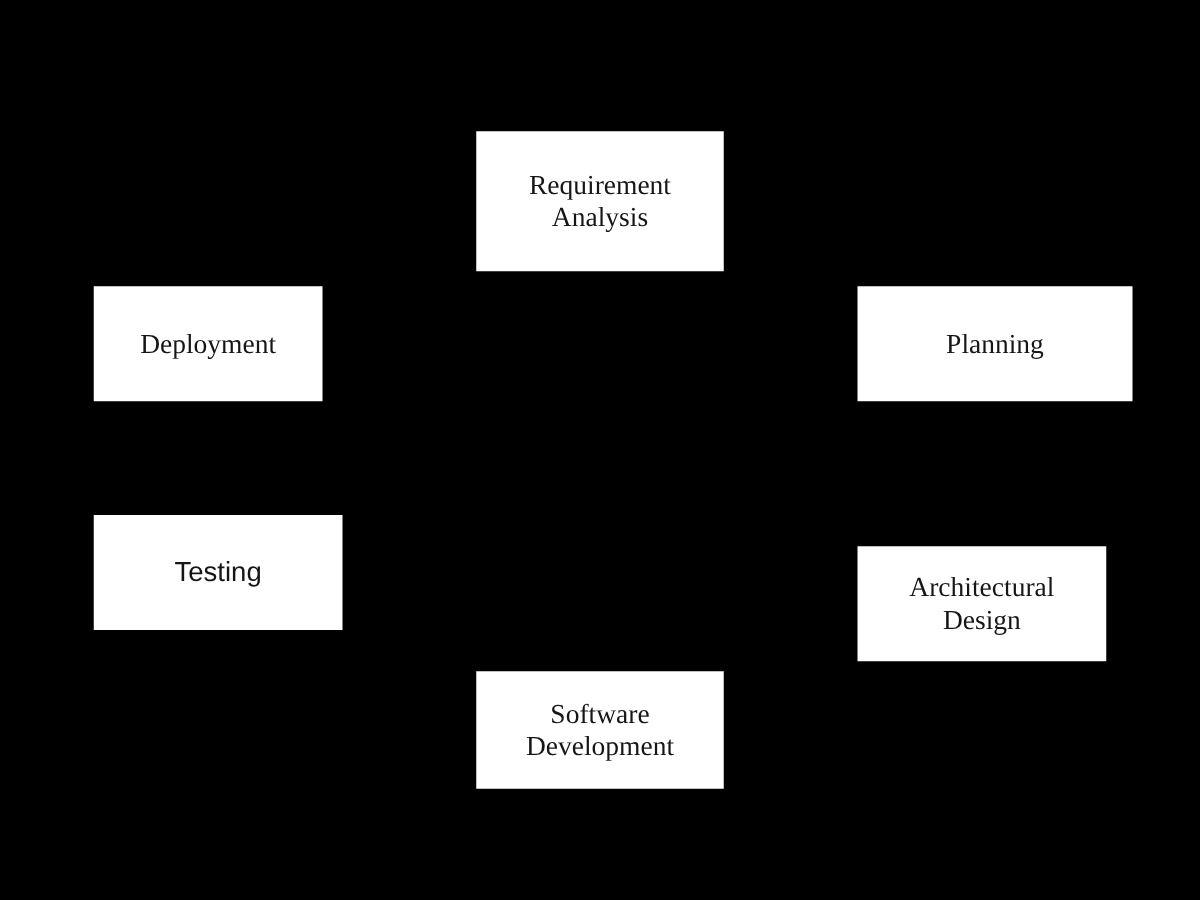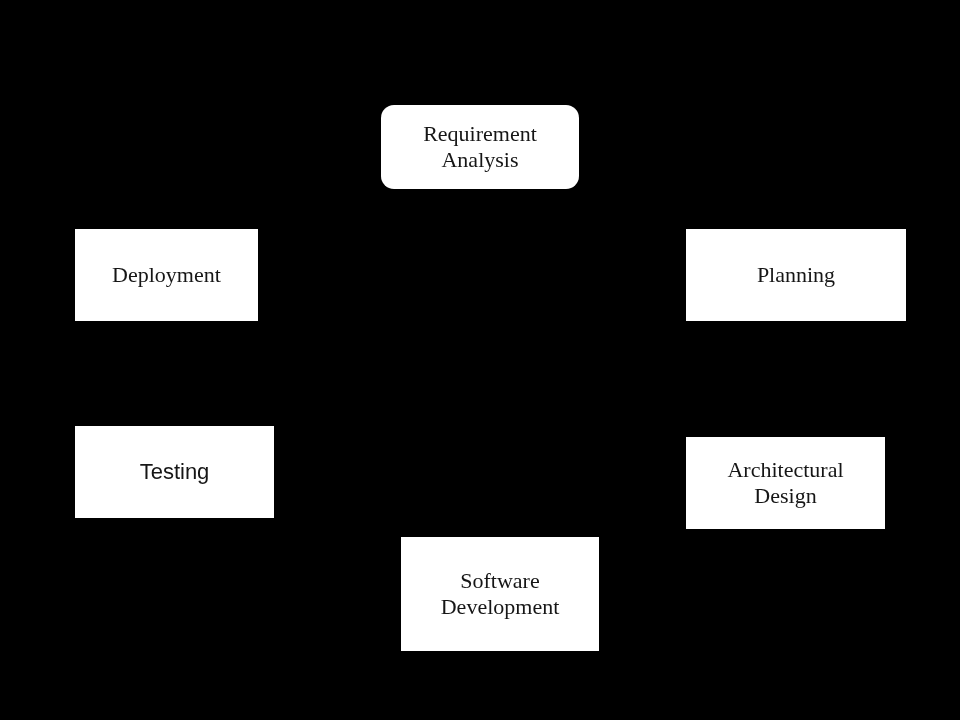--- a/index.html
+++ b/index.html
@@ -29,26 +29,26 @@
     color: #161616;
     font-size: 22px;
     line-height: 1.18;
     text-align: center;
   }
   .node.sans .node-label {
     font-family: "Liberation Sans", sans-serif;
     font-size: 22px;
   }
   
-  .node-requirement-analysis { left: 381px; top: 105px; width: 198px; height: 84px; border-radius: 13px; }
+  .node-requirement-analysis { left: 381px; top: 105px; width: 198px; height: 112px; }
   .node-deployment           { left: 75px;  top: 229px; width: 183px; height: 92px; }
   .node-planning             { left: 686px; top: 229px; width: 220px; height: 92px; }
-  .node-testing              { left: 75px;  top: 426px; width: 199px; height: 92px; }
+  .node-testing              { left: 75px;  top: 412px; width: 199px; height: 92px; }
   .node-architectural-design { left: 686px; top: 413px; width: 199px; height: 92px; margin-top: 24px; }
-  .node-software-development { left: 381px; top: 537px; width: 198px; height: 114px; margin-left: 20px; }
+  .node-software-development { left: 381px; top: 537px; width: 198px; height: 94px; }
 </style>
 </head>
 <body>
 
 <div class="canvas">
 
   <div class="node node-requirement-analysis">
     <span class="node-label">Requirement
 Analysis</span>
   </div>

